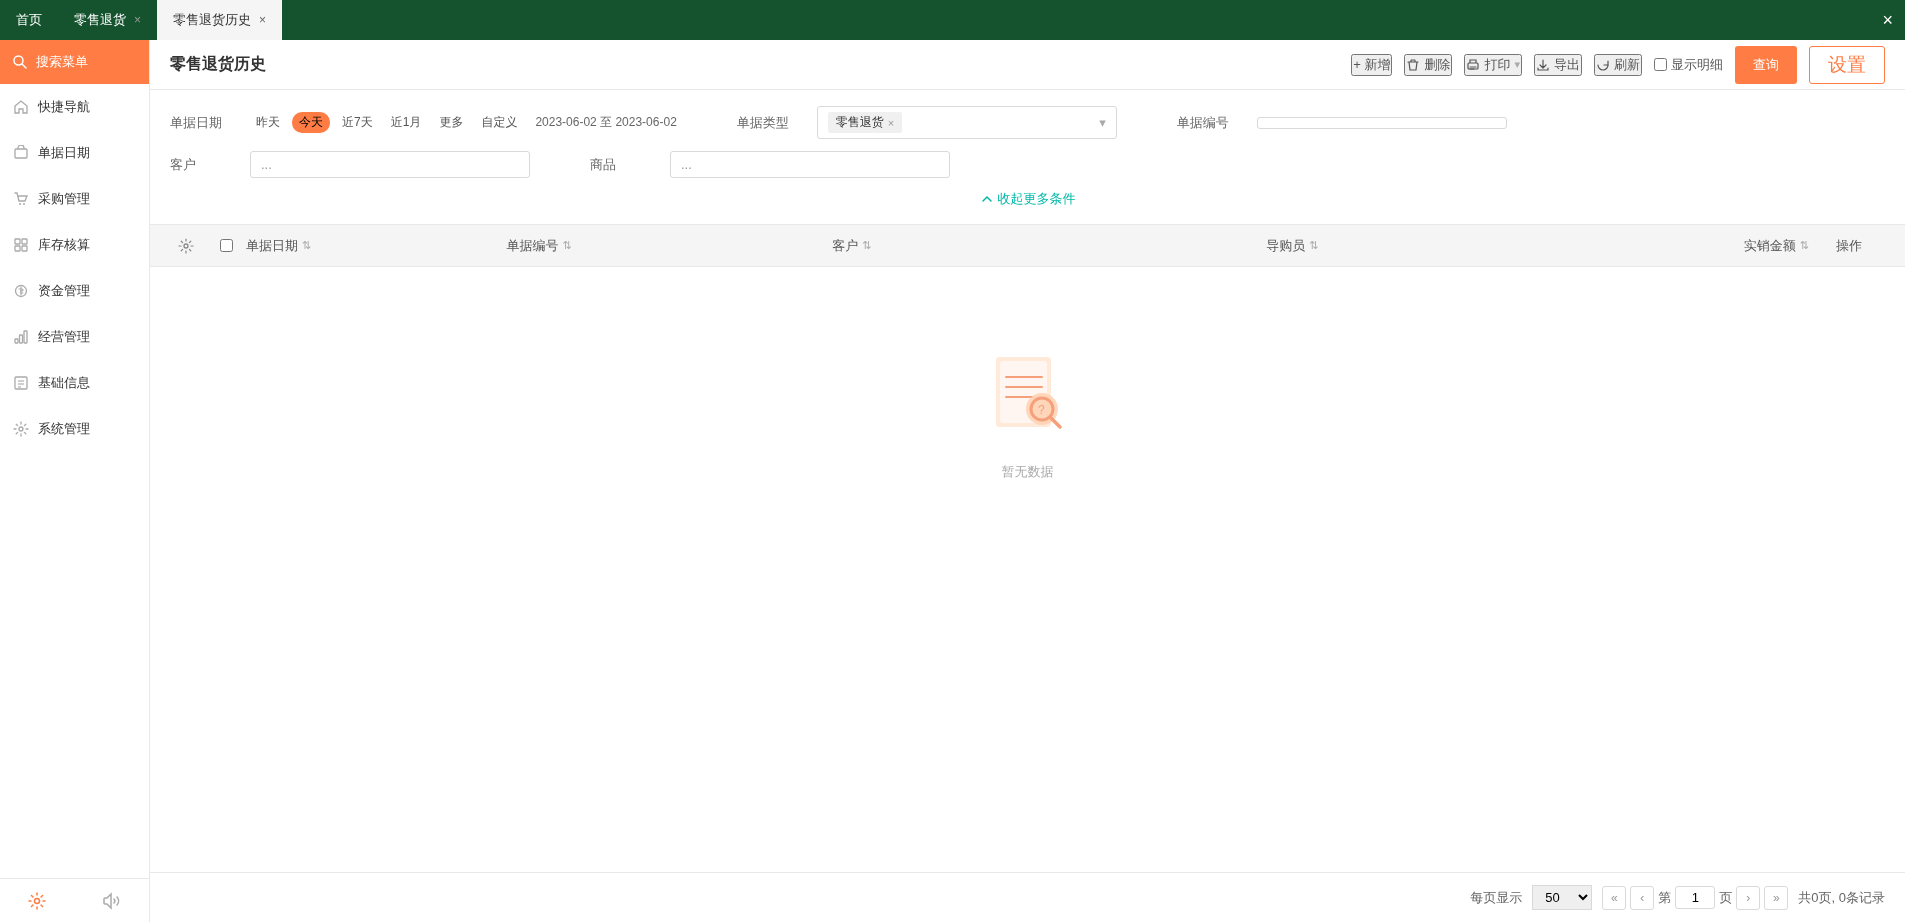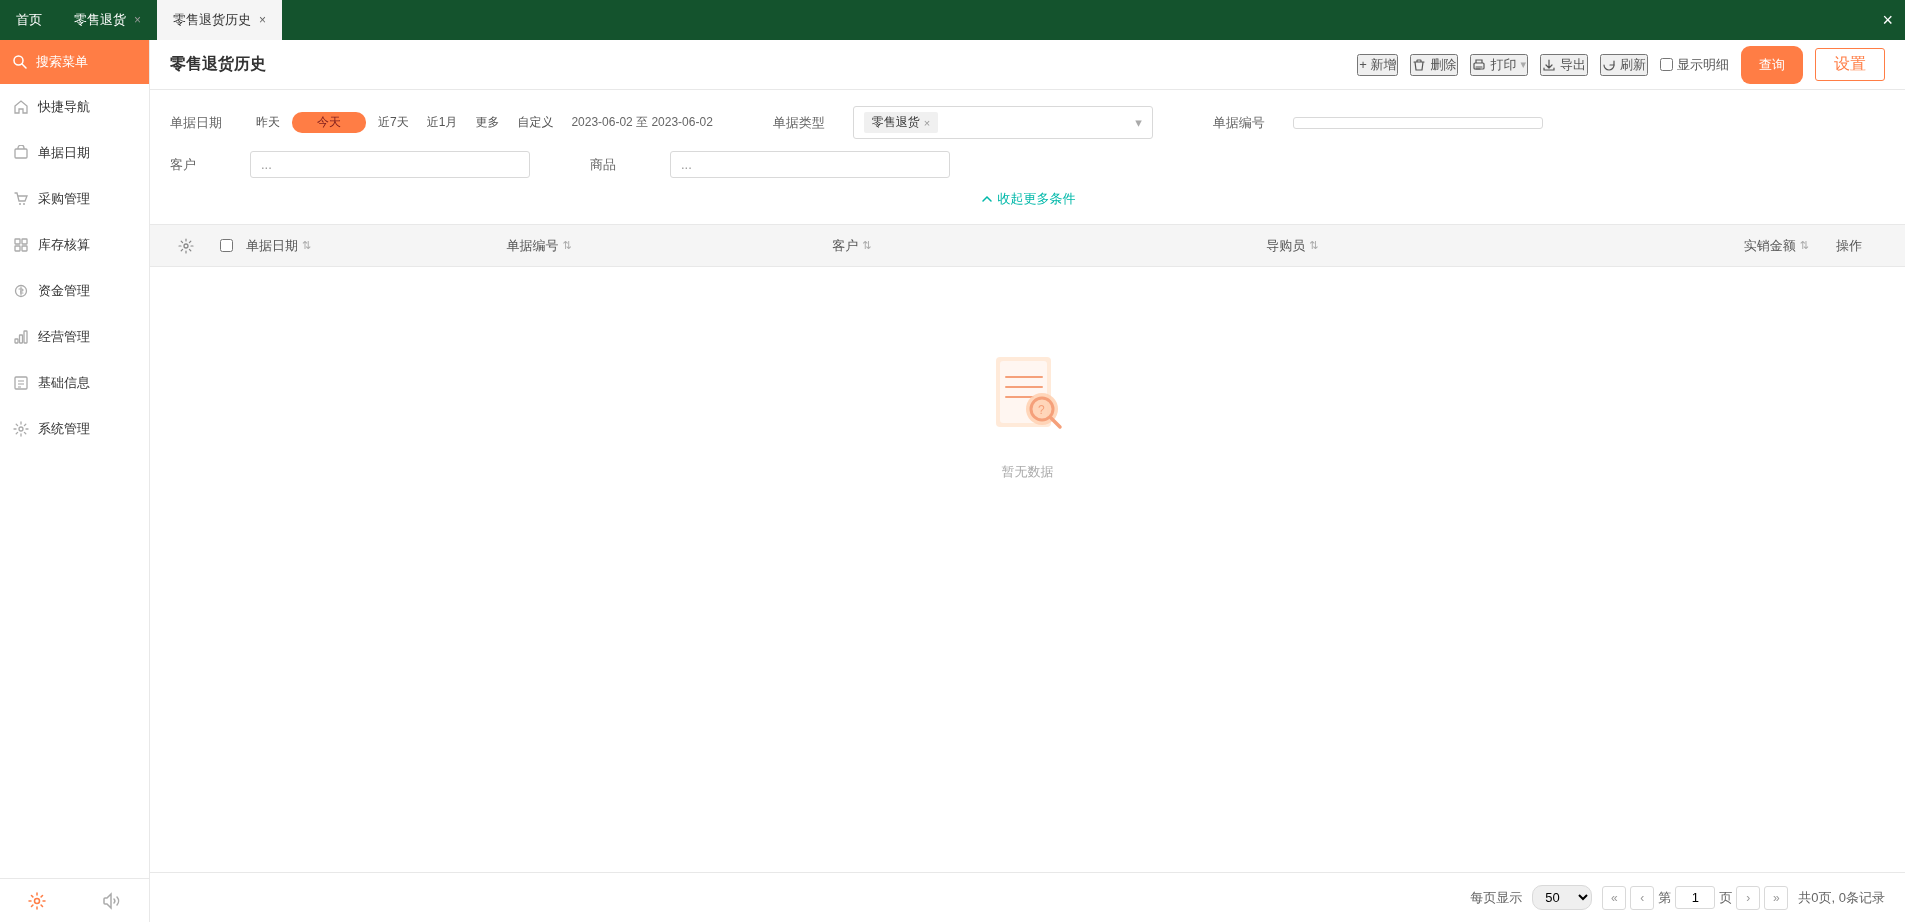--- a/index.html
+++ b/index.html
@@ -25,32 +25,32 @@
     .sidebar-item-icon { width: 18px; height: 18px; display: flex; align-items: center; justify-content: center; flex-shrink: 0; }
     .sidebar-bottom { height: 44px; display: flex; align-items: center; justify-content: space-around; border-top: 1px solid #e8e8e8; background: #fff; }
     .sidebar-bottom-icon { cursor: pointer; color: #999; font-size: 16px; }
 
     
     .content-area { flex: 1; display: flex; flex-direction: column; overflow: hidden; background: #f5f5f5; }
     .page-header { height: 50px; background: #fff; display: flex; align-items: center; justify-content: space-between; padding: 0 20px; border-bottom: 1px solid #e8e8e8; flex-shrink: 0; }
     .page-title { font-size: 16px; font-weight: bold; color: #333; }
     .header-actions { display: flex; align-items: center; gap: 12px; }
     .btn-action { display: flex; align-items: center; gap: 4px; cursor: pointer; color: #555; font-size: 13px; }
-    .btn-query { background: #ff7d45; color: #fff; border: none; padding: 10px 18px; border-radius: 9px; cursor: pointer; font-size: 13px; }
-    .btn-setting { background: #fff; color: #ff7d45; border: 1px solid #ff7d45; padding: 5px 18px; border-radius: 3px; cursor: pointer; font-size: 16px; }
+    .btn-query { background: #ff7d45; color: #fff; border: none; padding: 10px 18px; border-radius: 3px; cursor: pointer; font-size: 13px; }
+    .btn-setting { background: #fff; color: #ff7d45; border: 1px solid #ff7d45; padding: 5px 18px; border-radius: 3px; cursor: pointer; font-size: 19px; }
     .checkbox-label { display: flex; align-items: center; gap: 4px; font-size: 13px; color: #555; cursor: pointer; }
 
     
     .filter-area { background: #fff; padding: 16px 20px; border-bottom: 1px solid #e8e8e8; flex-shrink: 0; }
     .filter-row { display: flex; align-items: center; gap: 20px; margin-bottom: 12px; }
     .filter-row:last-child { margin-bottom: 0; }
     .filter-label { color: #666; font-size: 13px; white-space: nowrap; min-width: 60px; }
     .filter-date-group { display: flex; align-items: center; gap: 6px; }
     .date-btn { color: #555; font-size: 12px; cursor: pointer; padding: 2px 6px; border-radius: 2px; }
-    .date-btn.active { background: #ff7d45; color: #7f1d1d; border-radius: 10px; padding: 2px 25px; text-align: right; }
+    .date-btn.active { background: #ff7d45; color: #000000; border-radius: 10px; padding: 2px 7px; text-align: right; }
     .date-range { color: #666; font-size: 12px; margin-left: 6px; }
     .filter-input { border: 1px solid #d9d9d9; border-radius: 3px; padding: 5px 10px; font-size: 13px; color: #999; min-width: 180px; cursor: pointer; display: flex; align-items: center; justify-content: space-between; }
     .filter-select { border: 1px solid #d9d9d9; border-radius: 3px; padding: 5px 10px; font-size: 13px; color: #333; min-width: 220px; cursor: pointer; display: flex; align-items: center; justify-content: space-between; }
     .tag-item { display: inline-flex; align-items: center; background: #f0f0f0; border-radius: 2px; padding: 2px 8px; font-size: 12px; color: #333; gap: 4px; }
     .tag-close { cursor: pointer; color: #999; font-size: 11px; }
     .collapse-btn { display: flex; align-items: center; gap: 4px; color: #00b8a9; cursor: pointer; font-size: 13px; }
     .table-header { display: flex; align-items: center; background: #f5f5f5; border-bottom: 1px solid #e8e8e8; height: 42px; padding: 0 16px; position: sticky; top: 0; z-index: 10; }
     .th-cell { display: flex; align-items: center; gap: 4px; color: #555; font-size: 13px; cursor: pointer; }
     .th-settings { width: 40px; display: flex; align-items: center; justify-content: center; }
     .th-checkbox { width: 40px; display: flex; align-items: center; justify-content: center; }
@@ -59,21 +59,21 @@
     .th-customer { flex: 2; }
     .th-guide { flex: 1.5; }
     .th-amount { flex: 1; text-align: right; justify-content: flex-end; }
     .th-ops { width: 80px; text-align: center; justify-content: center; }
     .sort-icon { color: #aaa; font-size: 11px; display: flex; flex-direction: column; line-height: 1; }
     .empty-text { color: #aaa; font-size: 13px; margin-top: 16px; }
 
     
     .pagination { height: 50px; display: flex; align-items: center; justify-content: flex-end; padding: 0 20px; gap: 10px; background: #fff; border-top: 1px solid #e8e8e8; flex-shrink: 0; }
     .page-size-label { color: #666; font-size: 13px; }
-    .page-size-select { border: 1px solid #d9d9d9; border-radius: 10px; padding: 3px 8px; font-size: 13px; }
+    .page-size-select { border: 1px solid #d9d9d9; border-radius: 0; padding: 3px 8px; font-size: 13px; }
     .page-nav { display: flex; align-items: center; gap: 4px; }
     .page-nav-btn { width: 24px; height: 24px; display: flex; align-items: center; justify-content: center; border: 1px solid #d9d9d9; border-radius: 3px; cursor: pointer; color: #999; font-size: 12px; background: #fff; }
     .page-input { width: 40px; border: 1px solid #d9d9d9; border-radius: 3px; text-align: center; padding: 3px; font-size: 13px; }
     .page-info { color: #666; font-size: 13px; }
 
     
     svg { display: inline-block; vertical-align: middle; }
 
     .no-data-wrapper { display: flex; flex-direction: column; align-items: center; justify-content: center; padding: 80px 0; }
   </style>

